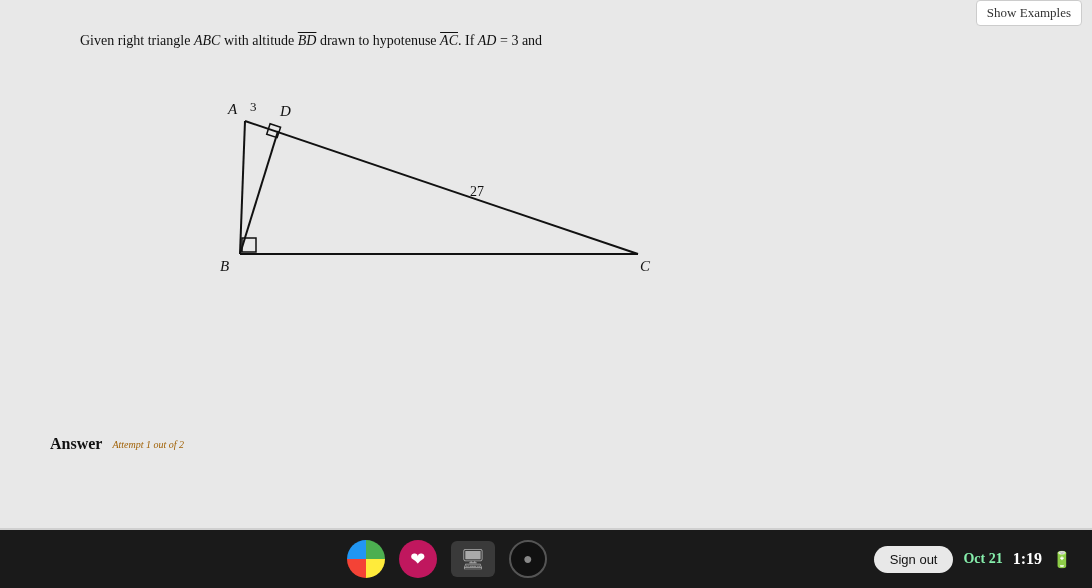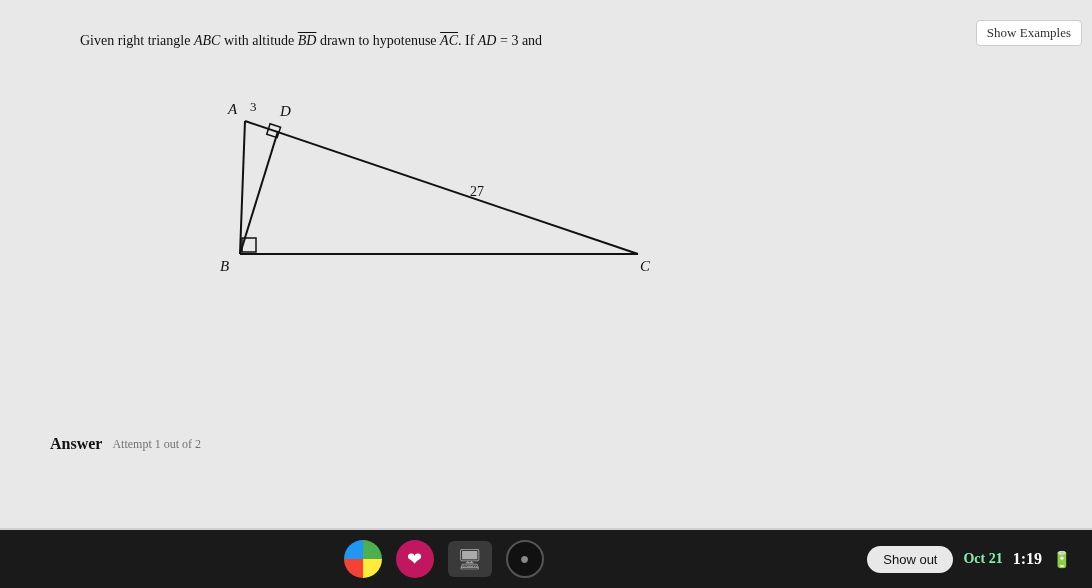--- a/index.html
+++ b/index.html
@@ -64,27 +64,28 @@
       gap: 10px;
     }
 
     .answer-label {
       font-weight: bold;
       font-size: 16px;
       color: #111;
     }
 
     .attempt-text {
-      font-size: 12px;
-      color: #737373;
+      font-size: 10px;
+      color: #a16207;
+      font-style: italic;
     }
 
     .show-examples-btn {
       position: absolute;
-      top: 20px;
+      top: 0;
       right: 10px;
       background: #fff;
       border: 1px solid #ccc;
       border-radius: 4px;
       padding: 4px 10px;
       font-size: 13px;
       color: #333;
     }
 
     
@@ -225,19 +226,19 @@
     <div class="taskbar-icon" style="background: #3a3a3a; border-radius:6px; display:flex; align-items:center; justify-content:center; width:44px; height:36px;">
       <span style="color:#aaa; font-size:20px;">🖥</span>
     </div>
 
     <div class="taskbar-icon" style="background: #111; border-radius:50%; border: 2px solid #555; display:flex; align-items:center; justify-content:center;">
       <span style="color:#888; font-size:16px;">●</span>
     </div>
   </div>
 
   <div class="taskbar-right">
-    <button class="sign-out-btn">Show out</button>
+    <button class="sign-out-btn">Sign out</button>
     <span class="taskbar-date">Oct 21</span>
     <span class="taskbar-time">1:19</span>
     <span class="battery-icon">🔋</span>
   </div>
 
 </div>
 
 </body></html>

